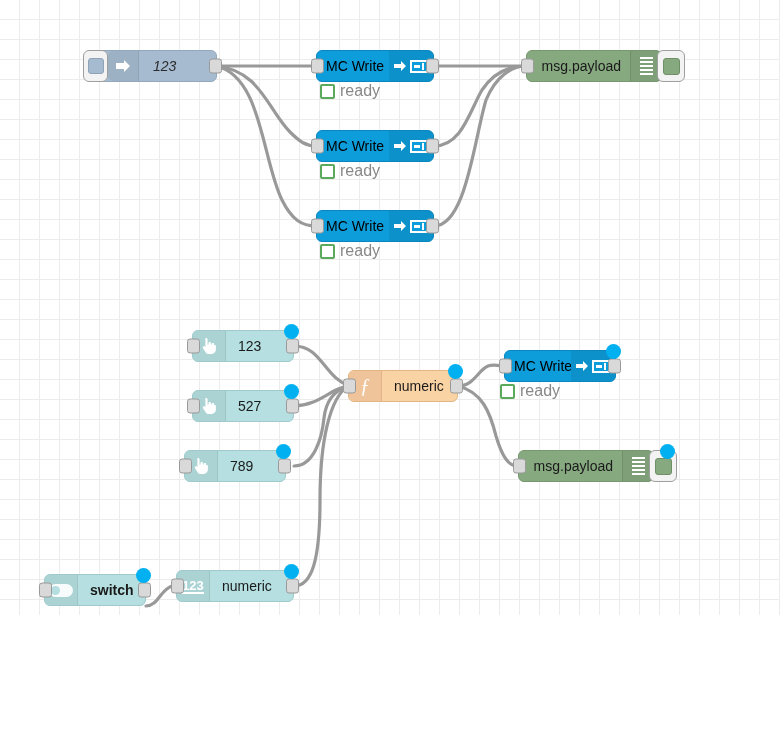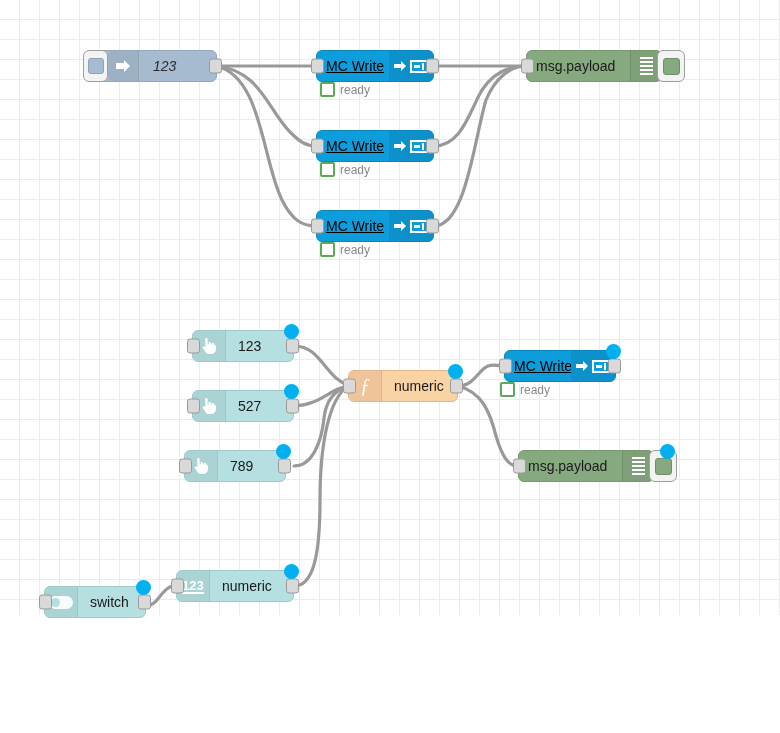--- a/index.html
+++ b/index.html
@@ -63,21 +63,21 @@
     border-radius:50%;
     background:#00b0f0;
     right:-6px;top:-7px;
     z-index:8;
   }
 
   
   .status{
     position:absolute;
     display:flex;align-items:center;
-    font-size:12px;
+    font-size:16px;
     color:#888888;
     white-space:nowrap;
     z-index:5;
   }
   .status .sq{
     display:inline-block;
     width:11px;height:11px;
     border:2px solid #5ba95b;
     border-radius:2px;
     margin-right:5px;
@@ -121,36 +121,35 @@
 
   
   .n-mcwrite{
     background:#0d9ddb;
     border-color:#0b86bd;
     color:#000;
   }
   .n-mcwrite .label{
     text-align:center;
     padding-right:16px;
-    text-decoration:underline;
   }
   .n-mcwrite .ico{
     width:44px;height:30px;
     display:flex;align-items:center;justify-content:center;
     gap:2px;
     background:rgba(0,0,0,0.07);
     border-radius:0 5px 5px 0;
   }
 
   
   .n-debug{
     background:#87a980;
     border-color:#77986f;
   }
-  .n-debug .label{text-align:left;}
+  .n-debug .label{text-align:right;}
   .n-debug .ico{
     width:30px;height:30px;
     display:flex;align-items:center;justify-content:center;
     background:rgba(0,0,0,0.06);
     border-left:1px solid rgba(0,0,0,0.10);
   }
   .n-debug .ico .bars{display:flex;flex-direction:column;gap:2px;}
   .n-debug .ico .bars span{display:block;width:13px;height:2px;background:#fff;}
   .n-debug .btn-right{
     position:absolute;
@@ -411,21 +410,21 @@
   <div class="node n-ui" style="left:176px;top:570px;width:118px;">
     <div class="port in"></div>
     <div class="ico">
       <span class="num-ico">123</span>
     </div>
     <div class="label">numeric</div>
     <div class="port out"></div>
     <div class="badge-dot"></div>
   </div>
 
-  <div class="node n-ui" style="left:44px;top:586px;width:102px;">
+  <div class="node n-ui" style="left:44px;top:574px;width:102px;font-weight:bold;">
     <div class="port in"></div>
     <div class="ico">
       <span class="toggle"></span>
     </div>
     <div class="label">switch</div>
     <div class="port out"></div>
     <div class="badge-dot"></div>
   </div>
 
 </div>

